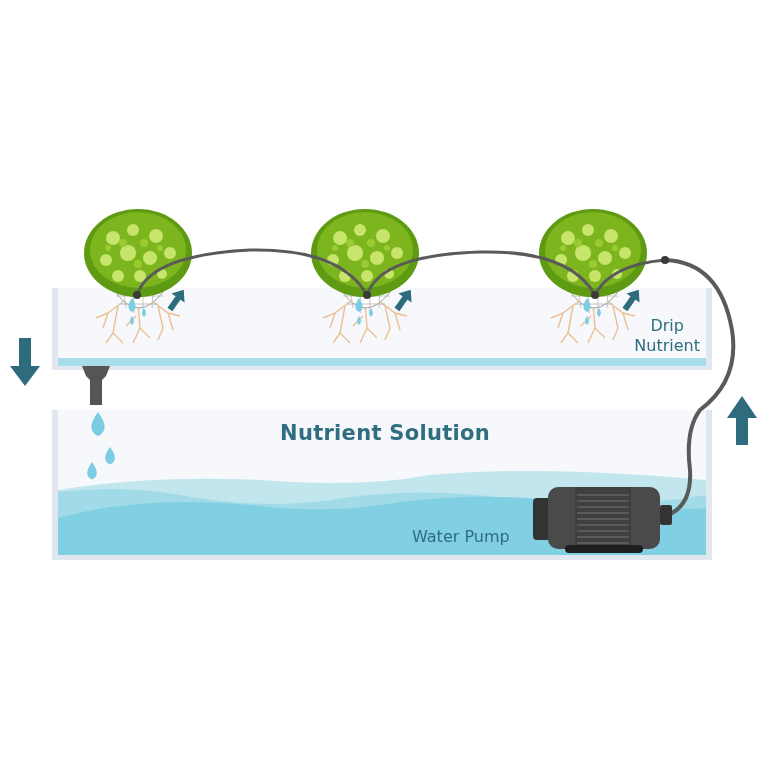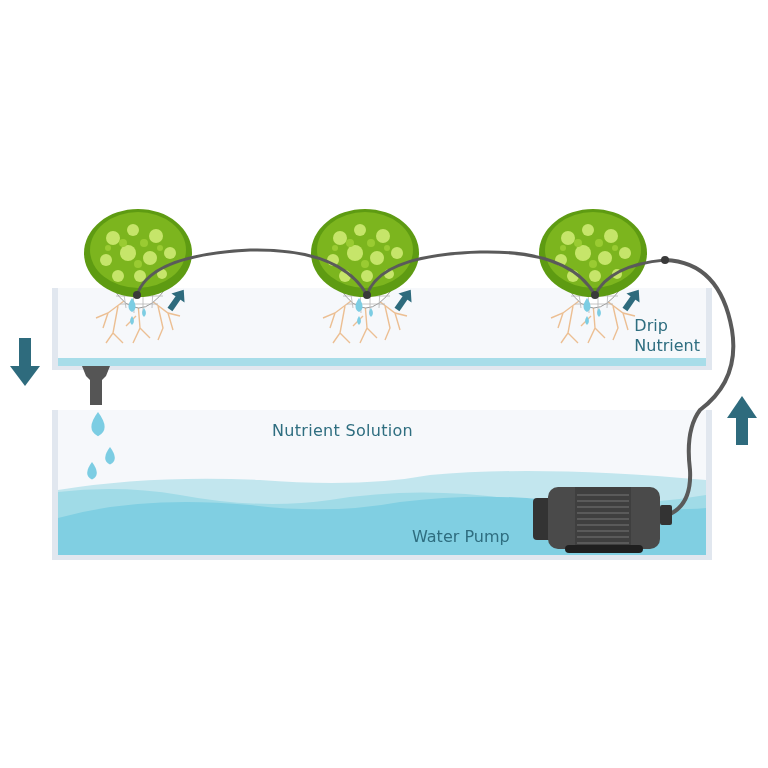--- a/index.html
+++ b/index.html
@@ -1,21 +1,21 @@
 <!DOCTYPE html>
 <html><head>
 <meta charset="utf-8">
 <style>
   html, body { margin:0; padding:0; background:#ffffff; }
   body { width:768px; height:768px; position:relative; overflow:hidden; font-family:"DejaVu Sans", sans-serif; }
   svg { position:absolute; left:0; top:0; }
   .label { position:absolute; color:#2f6e80; font-family:"DejaVu Sans", sans-serif; }
-  .lbl-nutrient { left:272px; top:421px; font-size:16px; letter-spacing:0.3px; }
+  .lbl-nutrient { left:280px; top:421px; font-size:21px; letter-spacing:0.3px;font-weight:bold; }
   .lbl-pump { left:412px; top:527px; font-size:16px; }
-  .lbl-drip { right:68px; top:316px; font-size:16px; text-align:left; line-height:20px; }
+  .lbl-drip { right:68px; top:316px; font-size:16px; text-align:center; line-height:20px; }
 </style>
 </head>
 <body>
 
 <svg width="768" height="768" viewBox="0 0 768 768">
   <defs>
     <g id="plant">
 
       <g stroke="#ecbf93" stroke-width="1.4" fill="none">
         <path d="M50 90 L30 105 L18 110 M30 105 L25 120 M40 98 L35 125 L28 135 M35 125 L45 135"></path>

